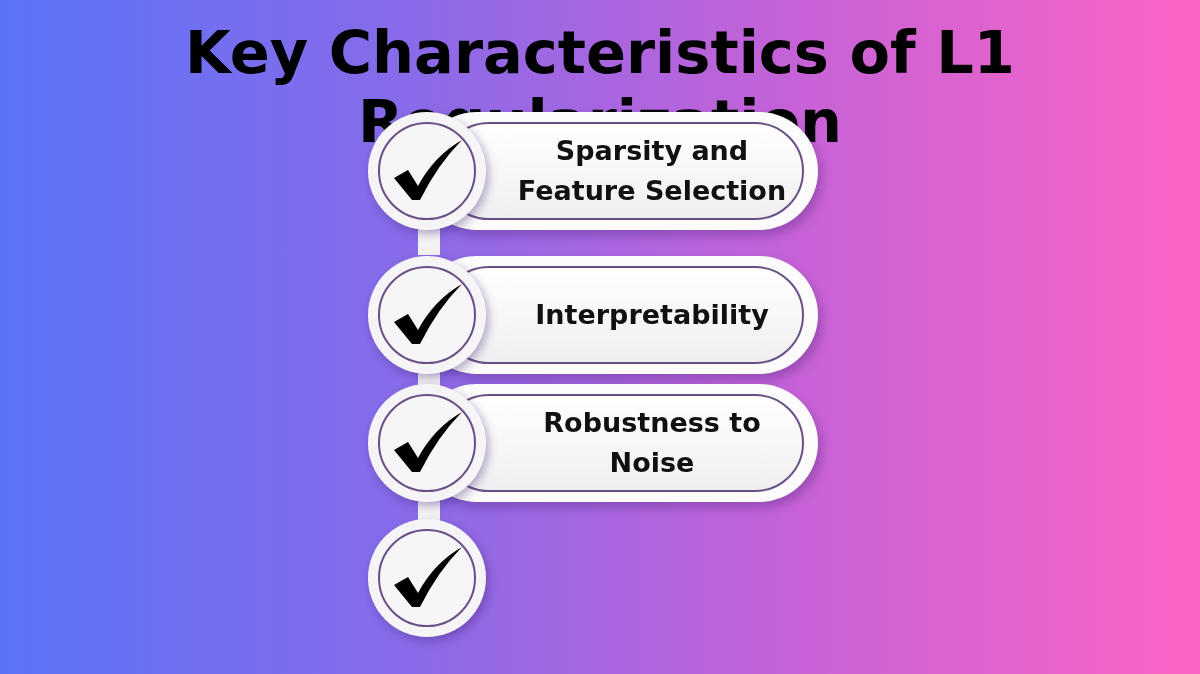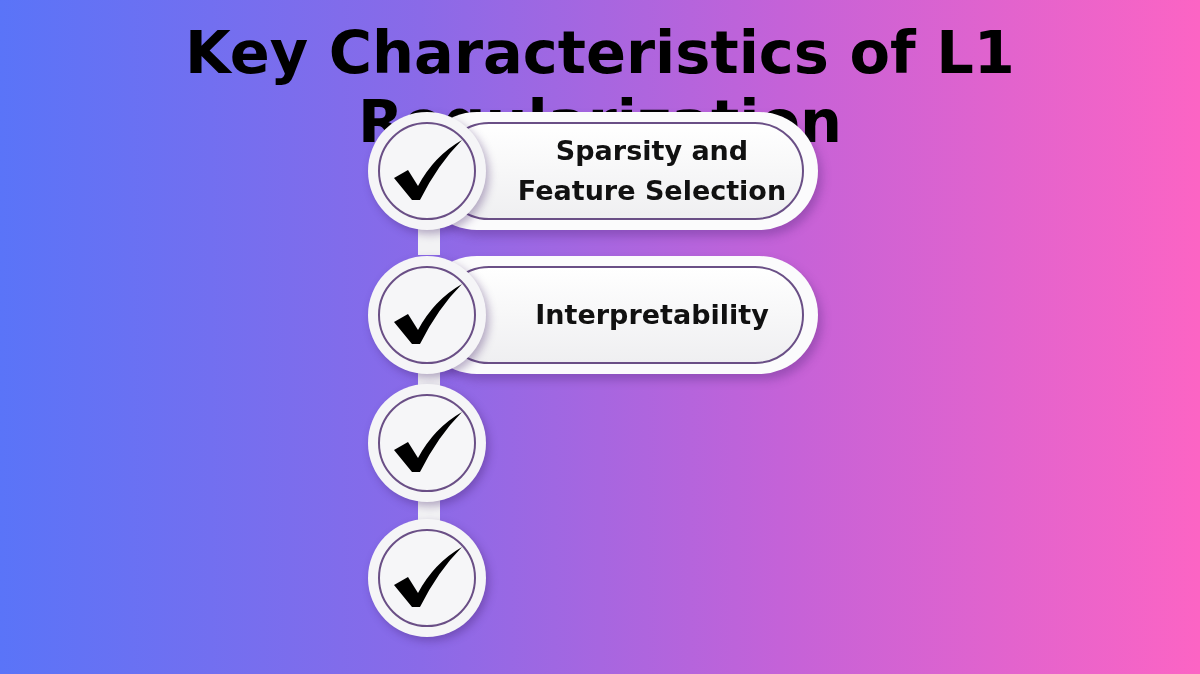--- a/index.html
+++ b/index.html
@@ -74,20 +74,26 @@
   </div>
   <div class="circle">
     <div class="circle-inner"></div>
     <svg class="check" width="80" height="72" viewBox="0 0 80 72">
         <path d="M8 44 L22 36 L32 52 Q48 22 76 6 Q52 30 34 66 L26 66 Z" fill="#000"></path>
       </svg>
   </div>
 </div>
 
 <div class="item" style="top:384px;">
+  <div class="pill">
+    <div class="pill-inner">
+        <div class="label" style="white-space:pre-line;">Robustness to
+Noise</div>
+      </div>
+  </div>
   <div class="circle">
     <div class="circle-inner"></div>
     <svg class="check" width="80" height="72" viewBox="0 0 80 72">
         <path d="M8 44 L22 36 L32 52 Q48 22 76 6 Q52 30 34 66 L26 66 Z" fill="#000"></path>
       </svg>
   </div>
 </div>
 
 <div class="item" style="top:519px;">
   <div class="circle">

